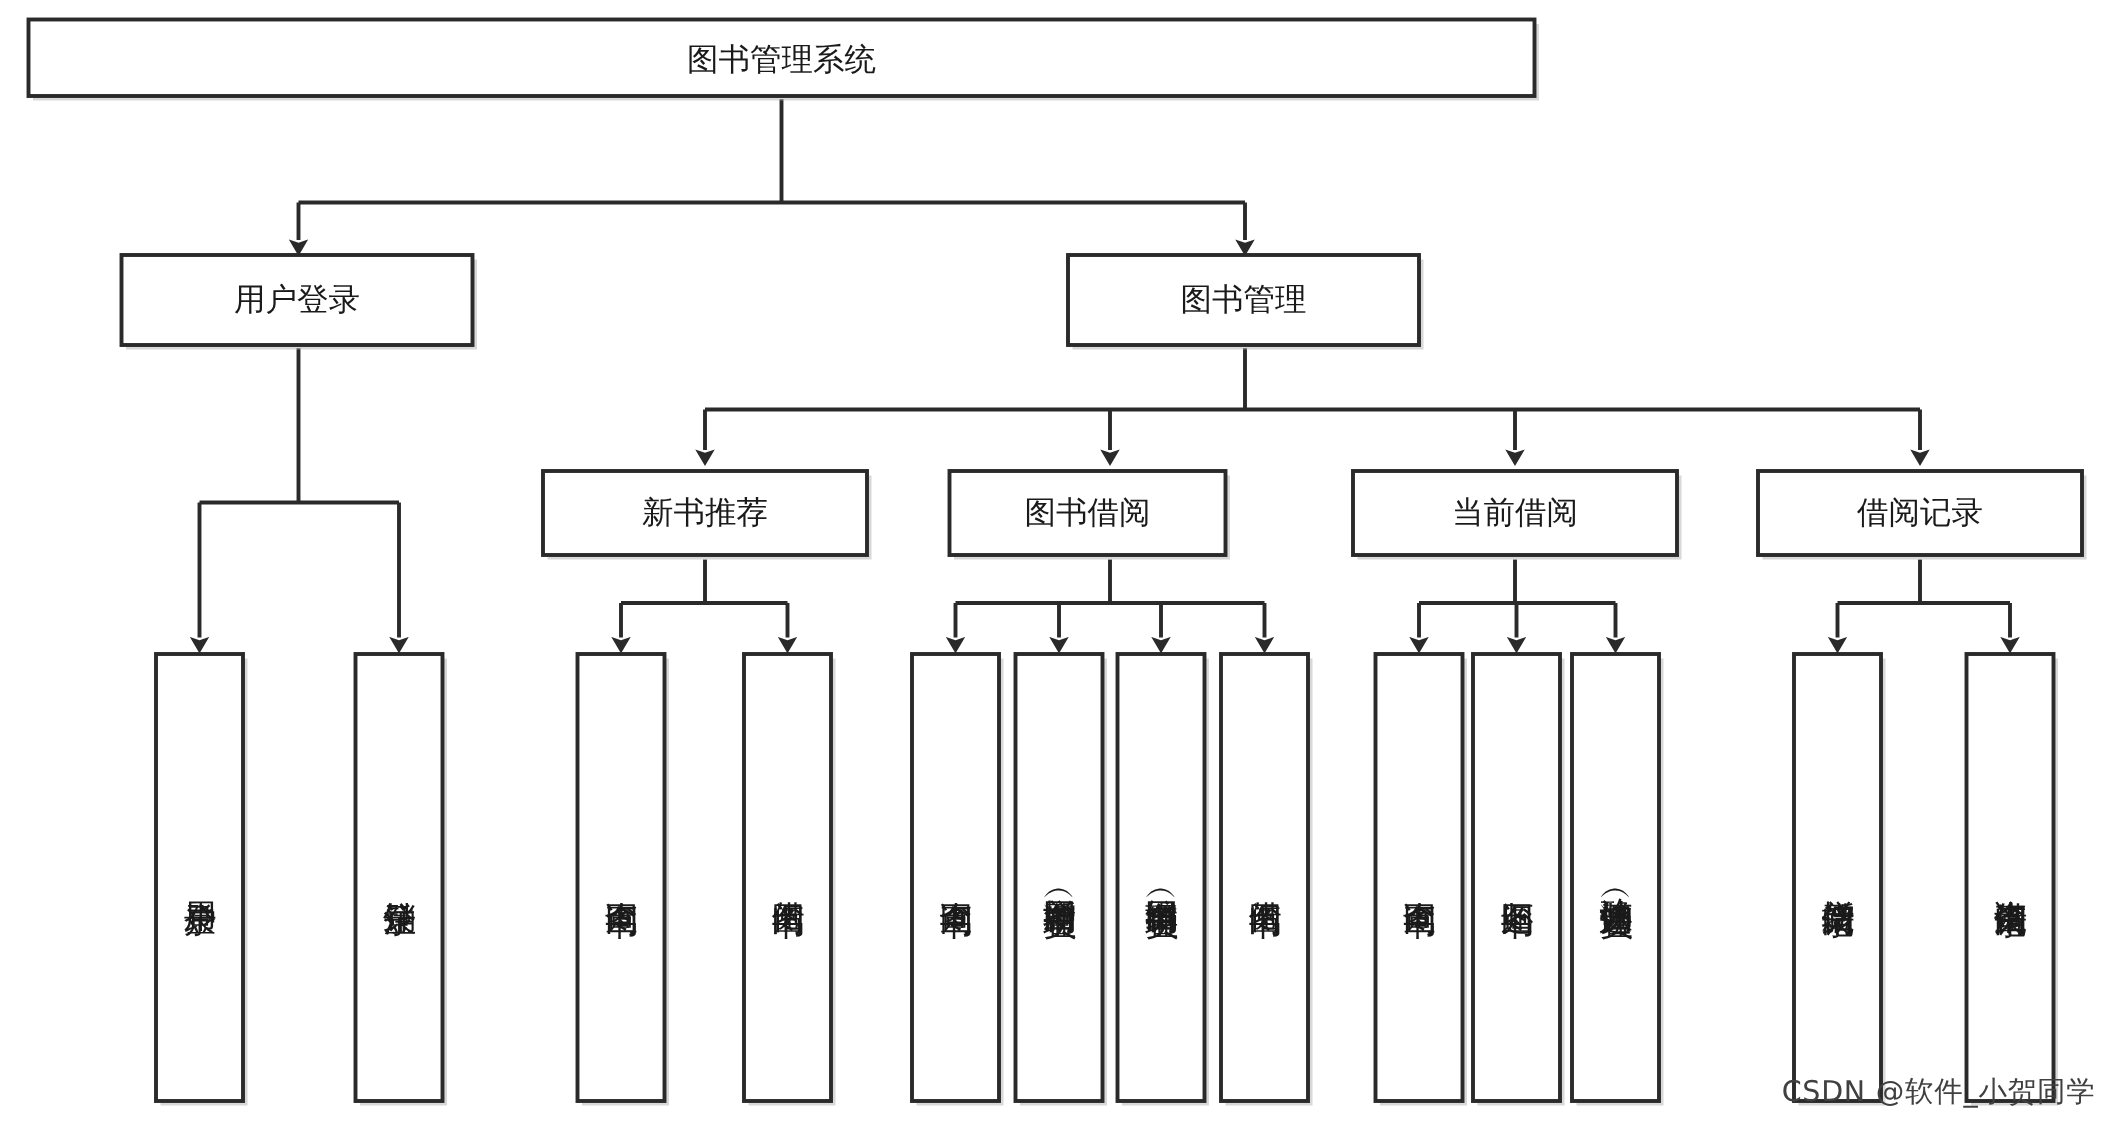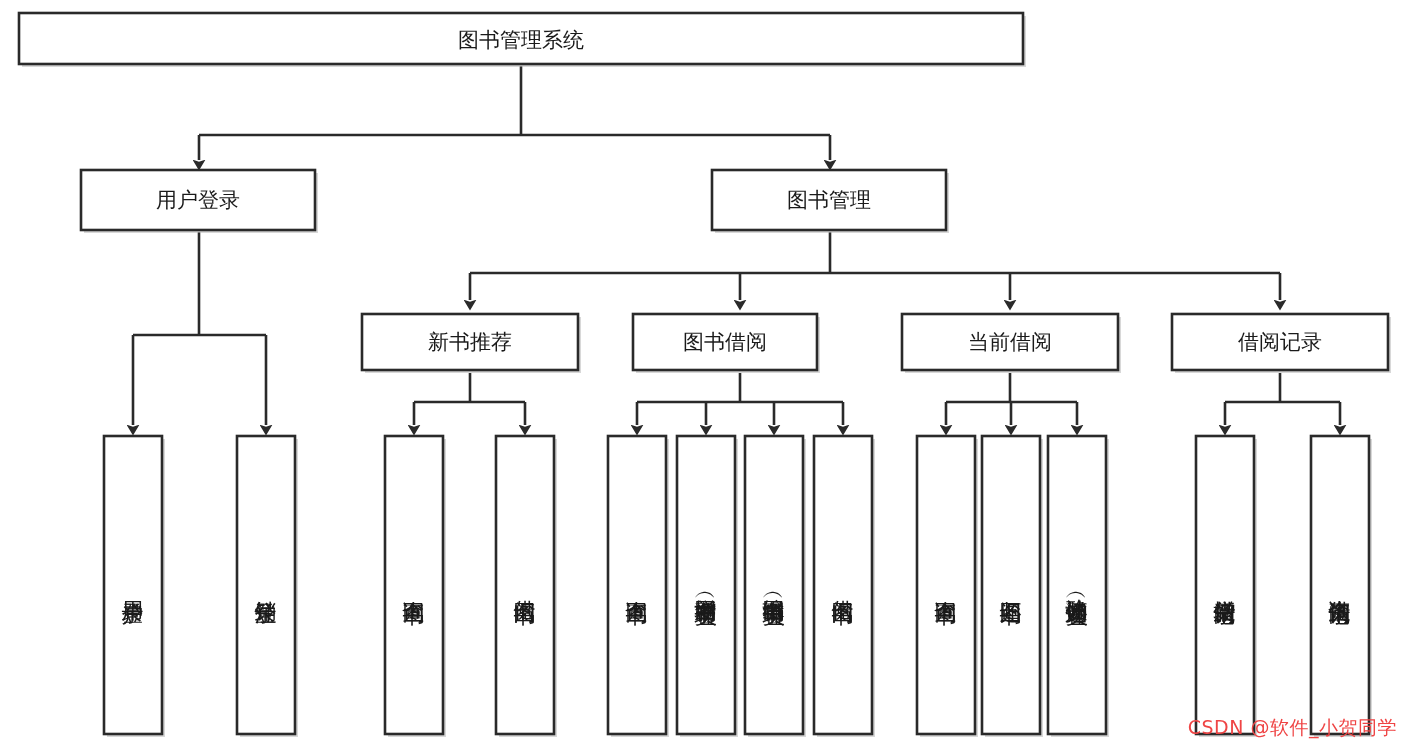--- a/index.html
+++ b/index.html
@@ -65,21 +65,21 @@
     justify-content: center;
     white-space: nowrap;
     user-select: none;
   }
   .watermark {
     position: absolute;
     right: 8px;
     bottom: 6px;
     font-family: "DejaVu Sans", "Liberation Sans", sans-serif;
     font-size: 19px;
-    color: #ef4444;
+    color: #404040;
     letter-spacing: 0.5px;
     white-space: nowrap;
     text-align: center;
   }
 </style>
 </head>
 <body>
 
 <div id="diagram-root">
 

